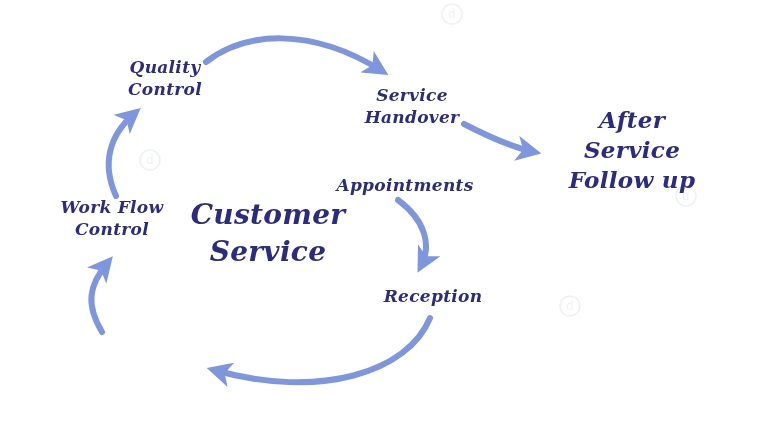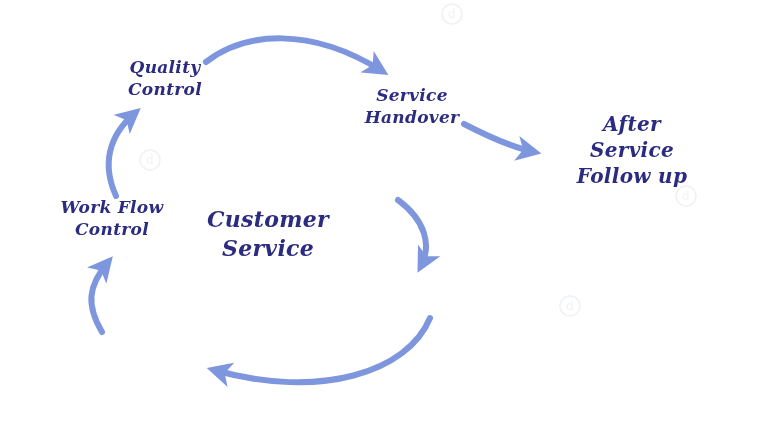--- a/index.html
+++ b/index.html
@@ -21,25 +21,25 @@
     color: var(--text, #2b2b80);
     font-style: italic;
     font-weight: bold;
     text-align: center;
     white-space: pre-line;
     font-size: 17px;
     line-height: 1.28;
     letter-spacing: 0.3px;
   }
   .node.big {
-    font-size: 20px;
+    font-size: 23px;
     line-height: 1.3;
   }
   .node.center {
-    font-size: 22px;
+    font-size: 28px;
     line-height: 1.32;
   }
   svg.arrows {
     position: absolute;
     left: 0;
     top: 0;
   }
   .arrow {
     stroke: var(--arrow, #7e96de);
     stroke-width: 6;
@@ -102,22 +102,24 @@
 
   <div class="node" style="left:165px; top:79px;">Quality
 Control</div>
 
   <div class="node" style="left:412px; top:107px;">Service
 Handover</div>
 
   <div class="node big" style="left:632px; top:150px;">After Service
 Follow up</div>
 
+  <div class="node" style="left:405px; top:186px;">Appointments</div>
 
   <div class="node center" style="left:268px; top:234px;">Customer
 Service</div>
 
   <div class="node" style="left:112px; top:219px;">Work Flow
 Control</div>
 
+  <div class="node" style="left:433px; top:297px;">Reception</div>
 
 
 </div>
 
 </body></html>

